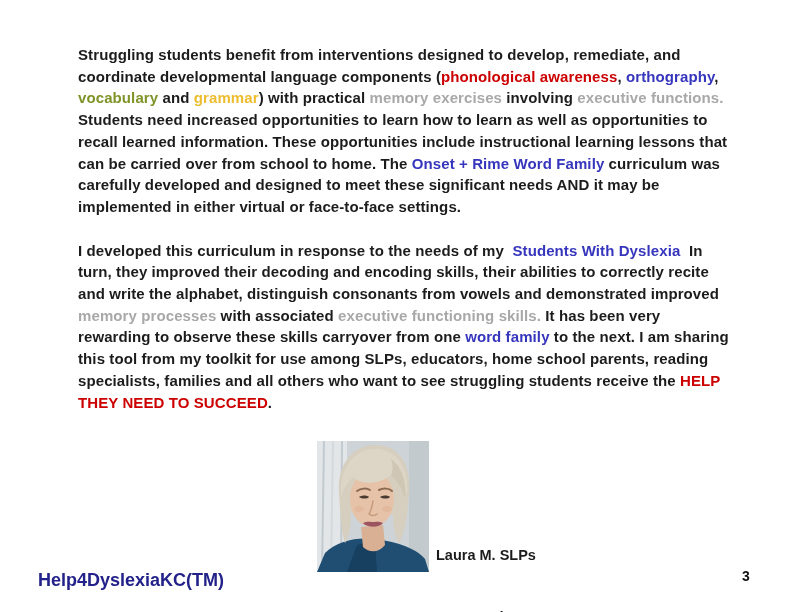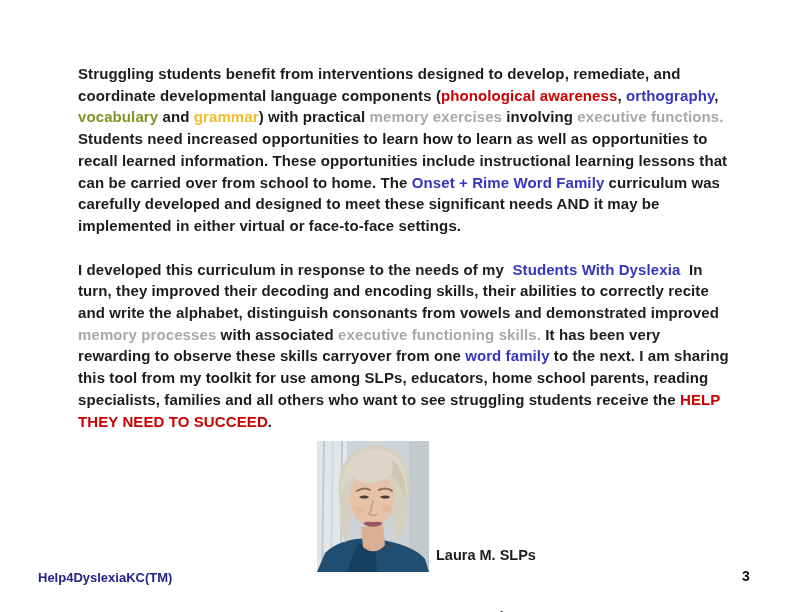--- a/index.html
+++ b/index.html
@@ -11,21 +11,21 @@
     position: relative;
     width: 792px;
     height: 612px;
     background: #ffffff;
     overflow: hidden;
     font-family: "Liberation Sans", "DejaVu Sans", sans-serif;
   }
   .content {
     position: absolute;
     left: 78px;
-    top: 63px;
+    top: 44px;
     width: 656px;
     font-size: 15px;
     font-weight: bold;
     line-height: 21.7px;
     color: #1c1c1c;
     letter-spacing: 0.1px;
   }
   .content p {
     margin: 0 0 22px 0;
     white-space: pre-wrap;
@@ -45,21 +45,21 @@
     font-size: 14.5px;
     font-weight: bold;
     color: #1c1c1c;
     line-height: 20.5px;
     white-space: pre;
   }
   .footer-brand {
     position: absolute;
     left: 38px;
     top: 570px;
-    font-size: 13px;
+    font-size: 18px;
     font-weight: bold;
   }
   .page-number {
     position: absolute;
     left: 742px;
     top: 568px;
     font-size: 14px;
     font-weight: bold;
     color: #111111;
   }

